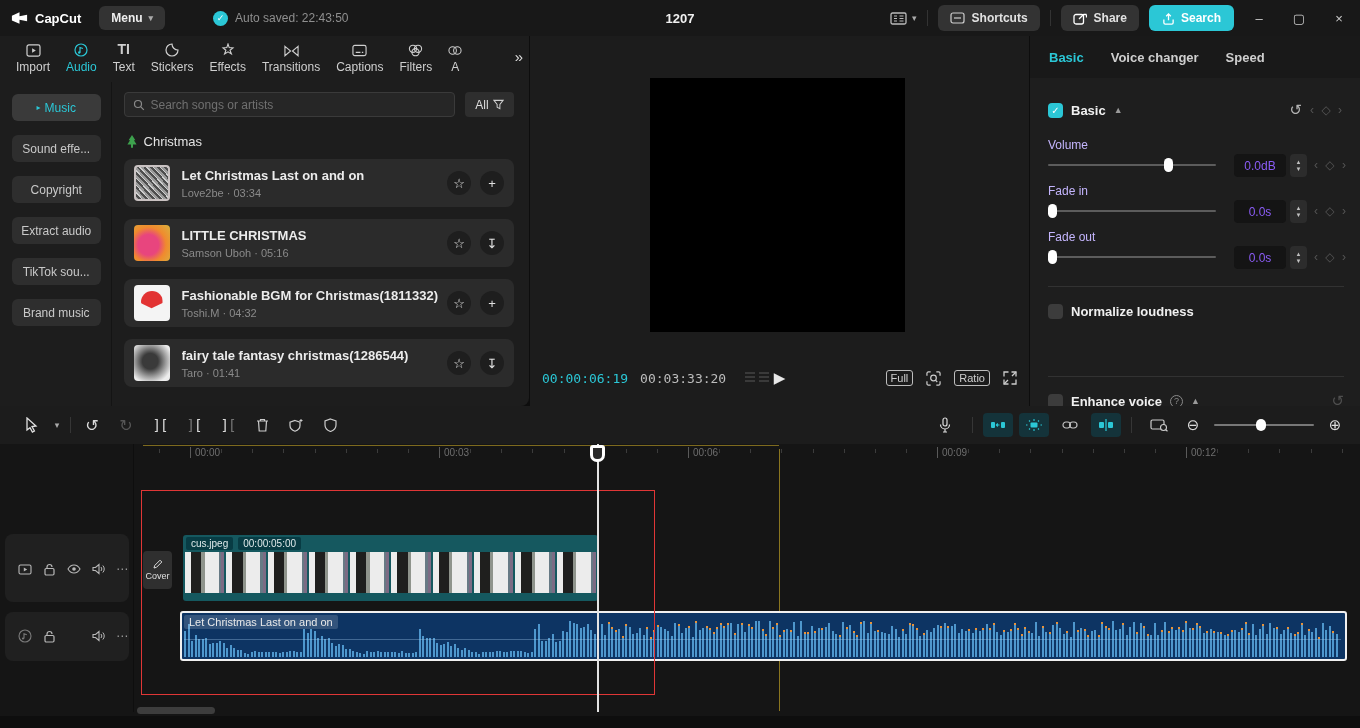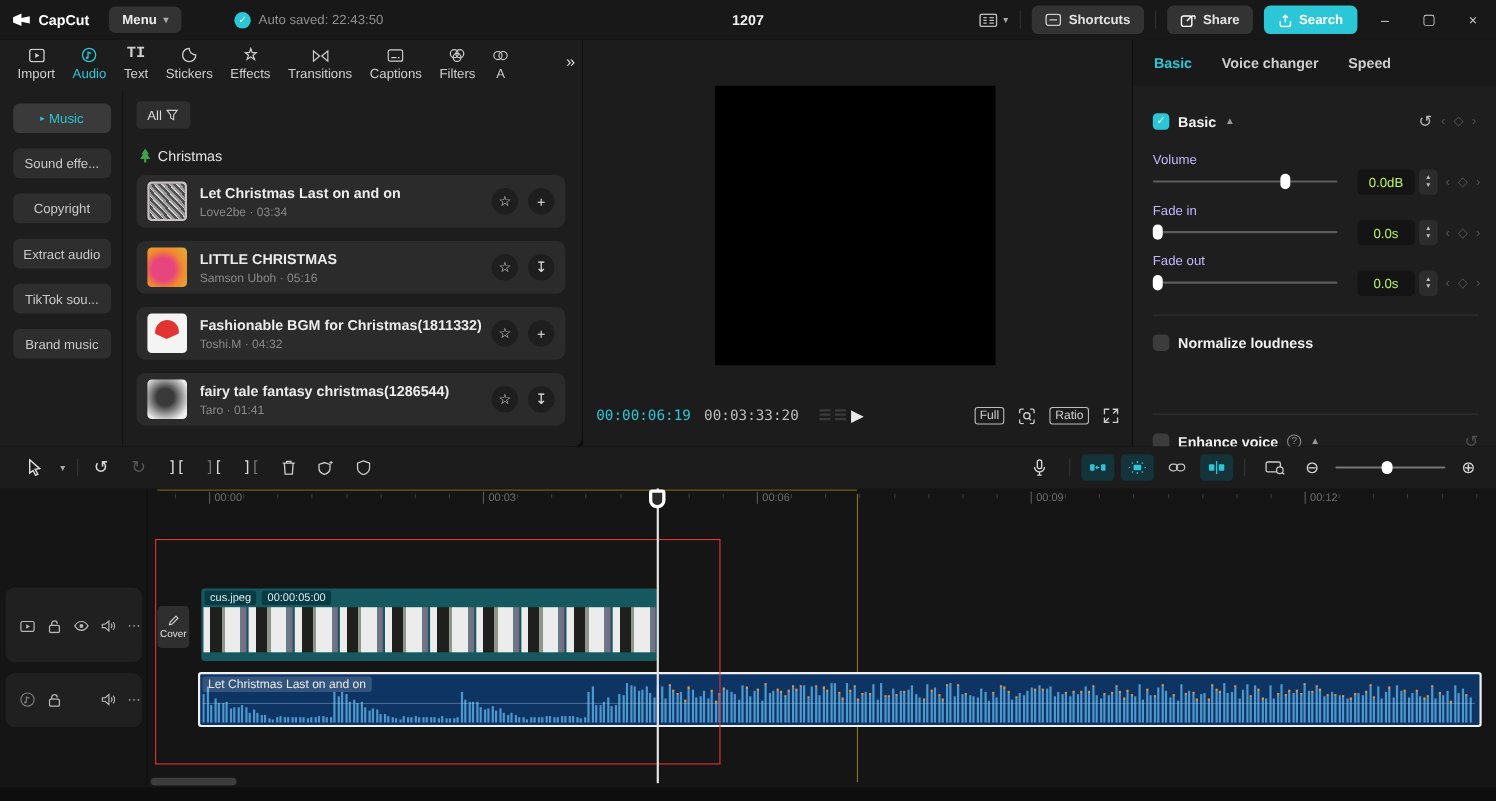--- a/index.html
+++ b/index.html
@@ -82,21 +82,21 @@
 .sec-h{position:absolute;left:18px;right:16px;display:flex;align-items:center;gap:8px}
 .sec-h .slabel{font-weight:bold;font-size:13px;color:#f0f0f0}
 .sec-h .carup{font-size:9px;color:#9a9a9a}
 .reset{margin-left:auto;color:#b5b5b5;font-size:15px}
 .reset.dim{color:#4f4f4f}
 .kf{color:#555;font-size:12px;letter-spacing:2px;white-space:nowrap}
 .flabel{position:absolute;left:18px;font-size:12px;color:#c4b5fd}
 .srow{position:absolute;left:18px;width:296px;height:22px}
 .strack{position:absolute;left:0;top:10px;width:168px;height:2px;background:#5c5c5c;border-radius:1px}
 .sthumb{position:absolute;top:4px;width:9px;height:14px;background:#fff;border-radius:5px}
-.vbox{position:absolute;left:186px;top:0;width:52px;height:23px;background:#141414;border-radius:4px;color:#bef264;font-size:12px;display:flex;align-items:center;justify-content:center}
+.vbox{position:absolute;left:186px;top:0;width:52px;height:23px;background:#141414;border-radius:4px;color:#8b5cf6;font-size:12px;display:flex;align-items:center;justify-content:center}
 .stepper{position:absolute;left:242px;top:0;width:17px;height:23px;background:#2c2c2c;border-radius:4px;display:flex;flex-direction:column;align-items:center;justify-content:center;color:#c0c0c0;font-size:6px;line-height:7px}
 .srow .kf{position:absolute;left:266px;top:4px}
 .hdiv{position:absolute;left:18px;right:16px;height:1px;background:#323232}
 .ndesc{position:absolute;left:18px;width:300px;font-size:12px;color:#8a8a8a;line-height:17px}
 .qmark{width:13px;height:13px;border:1px solid #8a8a8a;border-radius:50%;color:#8a8a8a;font-size:9px;display:flex;align-items:center;justify-content:center}
 
 
 .timeline{position:absolute;left:0;top:406px;width:1360px;height:322px;background:#151515}
 .tl-toolbar{position:absolute;left:0;top:0;width:100%;height:38px;background:#1c1c1c;display:flex;align-items:center;padding:0 14px;gap:0}
 .ticonbtn{width:34px;height:28px;display:flex;align-items:center;justify-content:center;color:#dcdcdc}
@@ -211,21 +211,21 @@
           <span class="ticon">
             <svg width="14" height="14" viewBox="0 0 14 14">
               <circle cx="7" cy="7" r="6" fill="none" stroke="currentColor" stroke-width="1.2"></circle>
               <path d="M6 9.5V4.5l3 1" fill="none" stroke="currentColor" stroke-width="1.2"></path>
               <circle cx="5.2" cy="9.5" r="1.2" fill="currentColor"></circle>
             </svg>
           </span>
           <span class="tlabel">Audio</span>
         </span>
       <span class="tab">
-          <span class="ticon" style="font-family:Liberation Mono, monospace;font-size:14px;font-weight:bold">TI</span>
+          <span class="ticon" style="font-family:Liberation Sans, sans-serif;font-size:14px;font-weight:bold">TI</span>
           <span class="tlabel">Text</span>
         </span>
       <span class="tab">
           <span class="ticon">
             <svg width="14" height="14" viewBox="0 0 14 14">
               <path d="M13 7A6 6 0 117 1c0 3.3 2.7 6 6 6z" fill="none" stroke="currentColor" stroke-width="1.2"></path>
             </svg>
           </span>
           <span class="tlabel">Stickers</span>
         </span>
@@ -292,20 +292,27 @@
           </span>
         <span class="side-btn">
             <span>TikTok sou...</span>
           </span>
         <span class="side-btn">
             <span>Brand music</span>
           </span>
       </div>
       <div class="lp-content">
         <div class="search-row">
+          <span class="search">
+            <svg width="12" height="12" viewBox="0 0 12 12">
+                <circle cx="5" cy="5" r="3.5" fill="none" stroke="#8a8a8a" stroke-width="1.2"></circle>
+                <path d="M7.8 7.8l3 3" stroke="#8a8a8a" stroke-width="1.2"></path>
+              </svg>
+            <input placeholder="Search songs or artists" style="">
+          </span>
           <button class="filter-btn">
             <span>All</span>
             <svg width="11" height="11" viewBox="0 0 12 12">
                 <path d="M1 1.5h10L7.5 6v4.5L4.5 9V6z" fill="none" stroke="#cfcfcf" stroke-width="1.1"></path>
               </svg>
           </button>
         </div>
         <div class="section-h">
           <svg width="12" height="14" viewBox="0 0 12 14">
               <path d="M6 0l3.4 5.2H7.9L10.6 9.6H7v3.2H5V9.6H1.4L4.1 5.2H2.6z" fill="#3da14d"></path>

